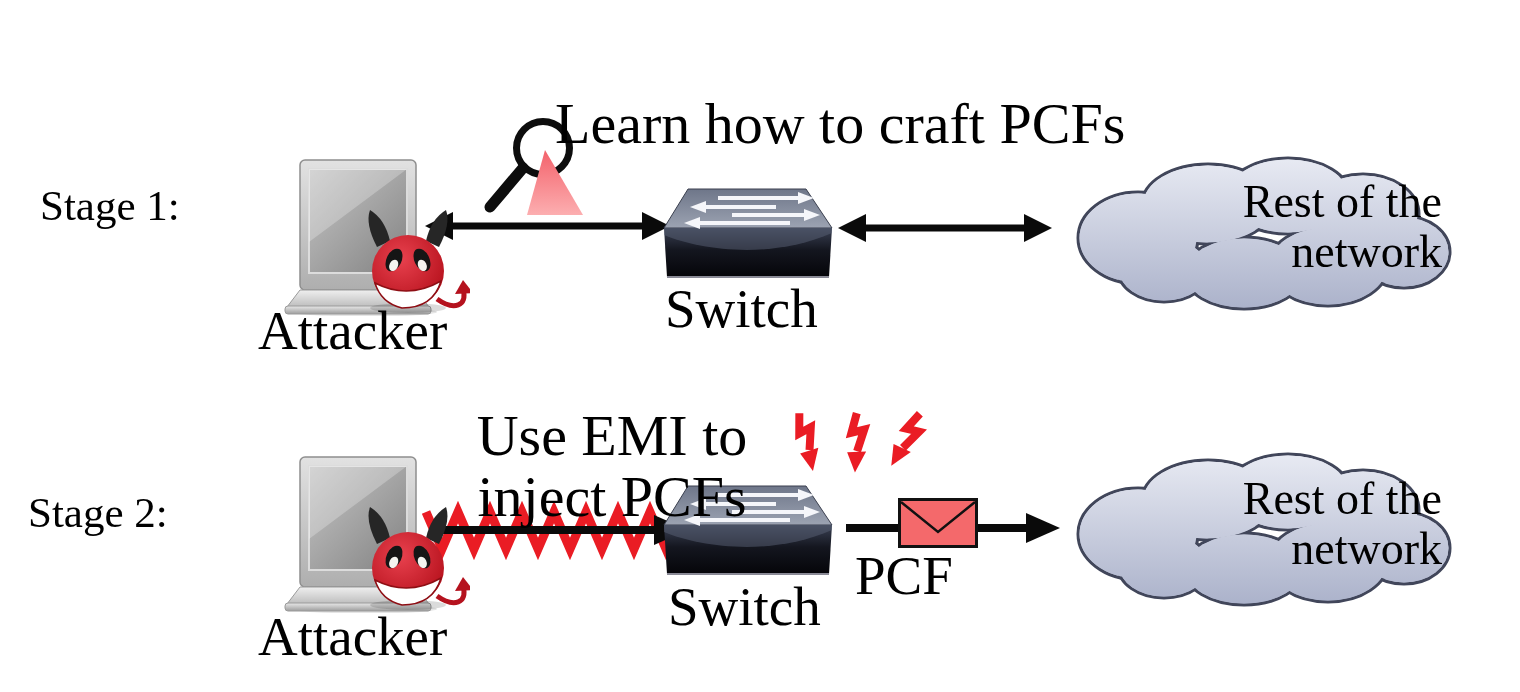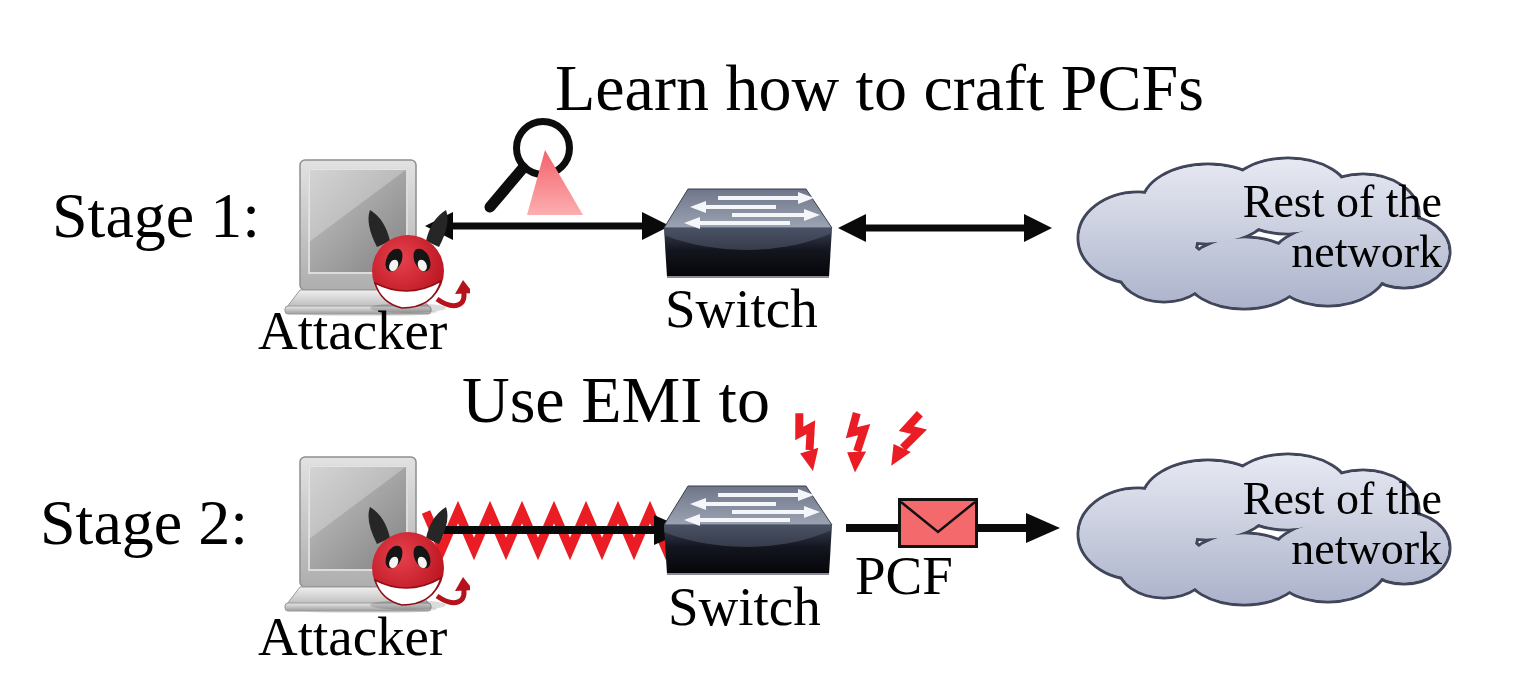--- a/index.html
+++ b/index.html
@@ -2,22 +2,22 @@
 <html><head>
 <meta charset="utf-8">
 <style>
   html,body{margin:0;padding:0;background:#ffffff;}
   #canvas{
     position:relative;width:1520px;height:692px;background:#ffffff;
     font-family:"Liberation Serif","DejaVu Serif",serif;color:#000;overflow:hidden;
   }
   .abs{position:absolute;}
   .label{position:absolute;color:#000;white-space:nowrap;}
-  .stage-label{font-size:64px;line-height:1;margin-left:12px;}
-  .caption{font-size:66px;line-height:1.06;text-align:center;}
+  .stage-label{font-size:43px;line-height:1;}
+  .caption{font-size:58px;line-height:1.06;text-align:center;margin-top:40px;}
   .node-label{font-size:55px;line-height:1;}
   .cloud-text{font-size:46px;line-height:1.09;text-align:right;}
   svg{display:block;overflow:visible;}
 </style>
 </head>
 <body>
 
 <div id="canvas">
 
   <svg width="0" height="0" class="abs" aria-hidden="true">
@@ -226,20 +226,21 @@
 
   <div class="label cloud-text" style="left:1082px;top:177px;width:360px">
     <div>Rest of the</div>
     <div>network</div>
   </div>
 
   <div class="label stage-label" style="left:28px;top:491px">Stage 2:</div>
 
   <div class="label caption" style="left:462px;top:365px;width:300px">
     <div>Use EMI to</div>
+    <div>inject PCFs</div>
   </div>
 
   <div class="label node-label" style="left:258px;top:609px;width:220px">Attacker</div>
 
   <div class="label node-label" style="left:668px;top:579px;width:200px">Switch</div>
 
   <div class="label node-label" style="left:855px;top:548px;width:160px">PCF</div>
 
   <div class="label cloud-text" style="left:1082px;top:474px;width:360px">
     <div>Rest of the</div>

